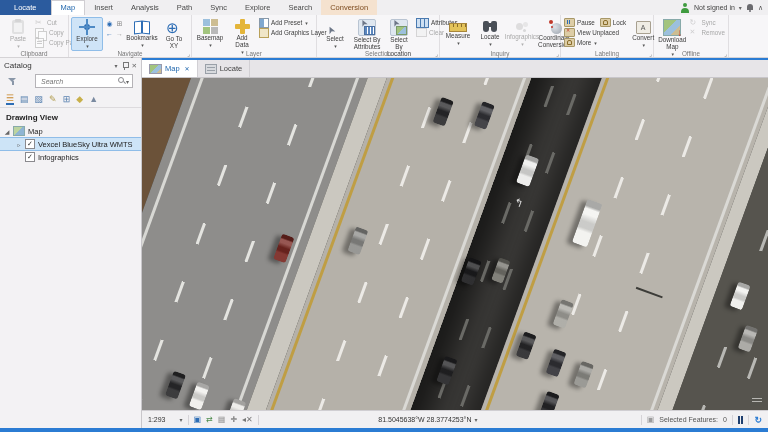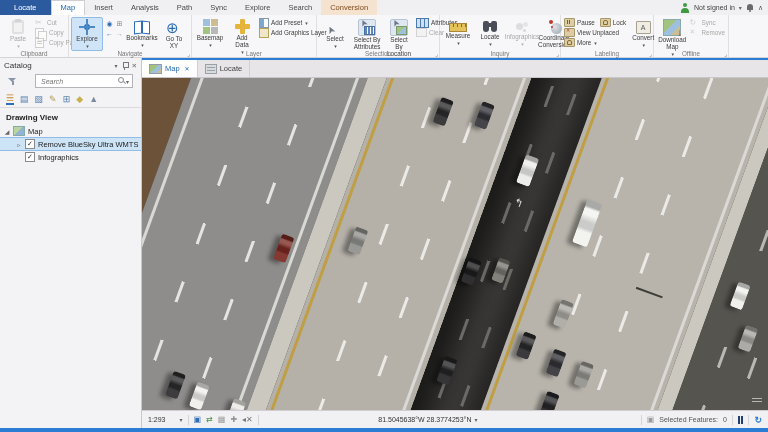--- a/index.html
+++ b/index.html
@@ -420,21 +420,21 @@
     <div id="drawing-order">Drawing View</div>
     <div id="layer-tree">
         <div class="tree-row" style="padding-left: 4px;">
           <span class="expander">◢</span>
           <span class="ic ic-map-thumb"></span>
           <span class="lbl">Map</span>
         </div>
         <div class="tree-row selected" style="padding-left: 16px;">
           <span class="expander">▹</span>
           <span class="ic ic-checkbox"></span>
-          <span class="lbl">Remove BlueSky Ultra WMTS</span>
+          <span class="lbl">Vexcel BlueSky Ultra WMTS</span>
         </div>
         <div class="tree-row" style="padding-left: 16px;">
           <span class="expander"></span>
           <span class="ic ic-checkbox"></span>
           <span class="lbl">Infographics</span>
         </div>
       </div>
   </div>
 
   <div id="mapcol">

